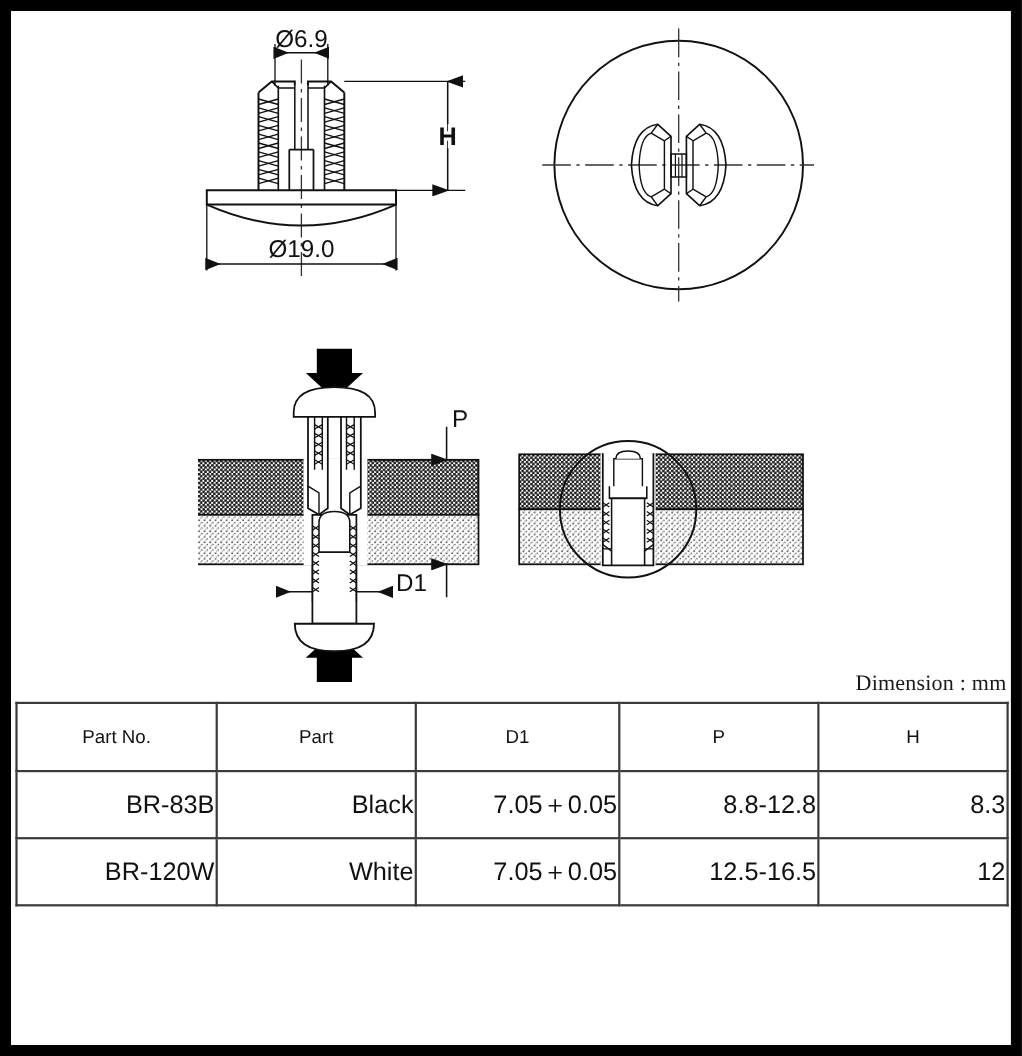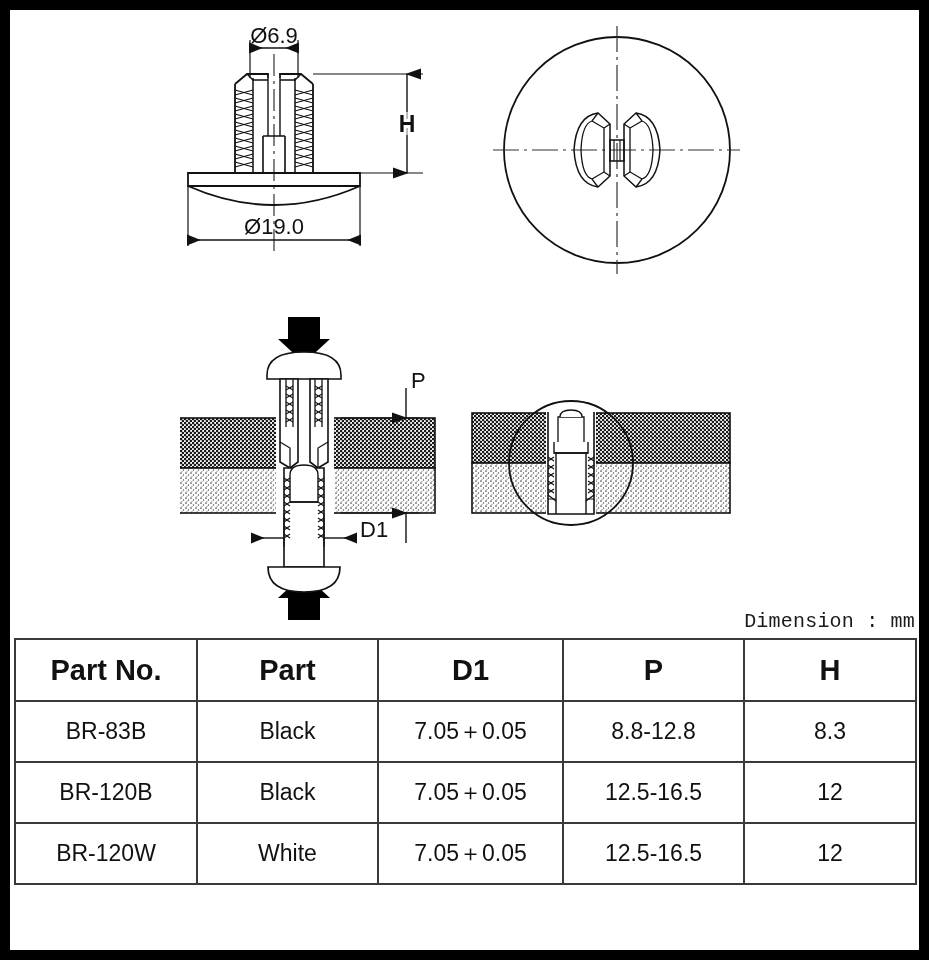--- a/index.html
+++ b/index.html
@@ -37,21 +37,21 @@
     font-size: 23px;
     fill: #111111;
     font-weight: 700;
   }
   .note-text {
     position: absolute;
     right: 4px;
     top: 600px;
     font-size: 20px;
     color: #1a1a1a;
-    font-family: Liberation Mono, monospace;
+    font-family: Liberation Serif, serif;
     letter-spacing: .2px;
     margin-left: 44px;
   }
 
   
   #spec-table-wrap {
     position: absolute;
     left: 4px;
     top: 628px;
     width: 901px;
@@ -63,27 +63,28 @@
   }
   table.spec th, table.spec td {
     border: 2px solid #3a3a3a;
     text-align: center;
     vertical-align: middle;
     color: #111111;
     font-family: "Liberation Sans", sans-serif;
   }
   table.spec th {
     height: 58px;
-    font-size: 29px;
-    font-weight: 700;
+    font-size: 17px;
+    font-weight: 400;
   }
   table.spec td {
     height: 57px;
     font-size: 23px;
     font-weight: 400;
+    text-align: right;
   }
   col.c-part { width: 182px; }
   col.c-color { width: 181px; }
   col.c-d1 { width: 185px; }
   col.c-p { width: 181px; }
   col.c-h { width: 172px; }
 </style>
 </head>
 <body>
 
@@ -452,27 +453,20 @@
       </thead>
       <tbody>
         <tr>
           <td>BR-83B</td>
           <td>Black</td>
           <td>7.05＋0.05</td>
           <td>8.8-12.8</td>
           <td>8.3</td>
         </tr>
         <tr>
-          <td>BR-120B</td>
-          <td>Black</td>
-          <td>7.05＋0.05</td>
-          <td>12.5-16.5</td>
-          <td>12</td>
-        </tr>
-        <tr>
           <td>BR-120W</td>
           <td>White</td>
           <td>7.05＋0.05</td>
           <td>12.5-16.5</td>
           <td>12</td>
         </tr>
       </tbody>
     </table>
   </div>
 

